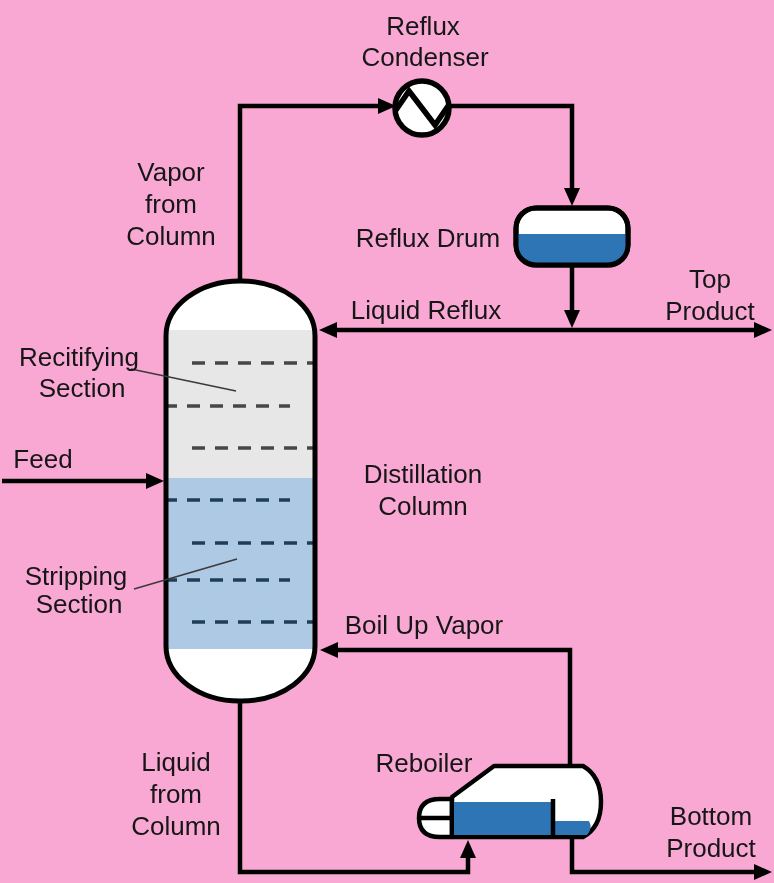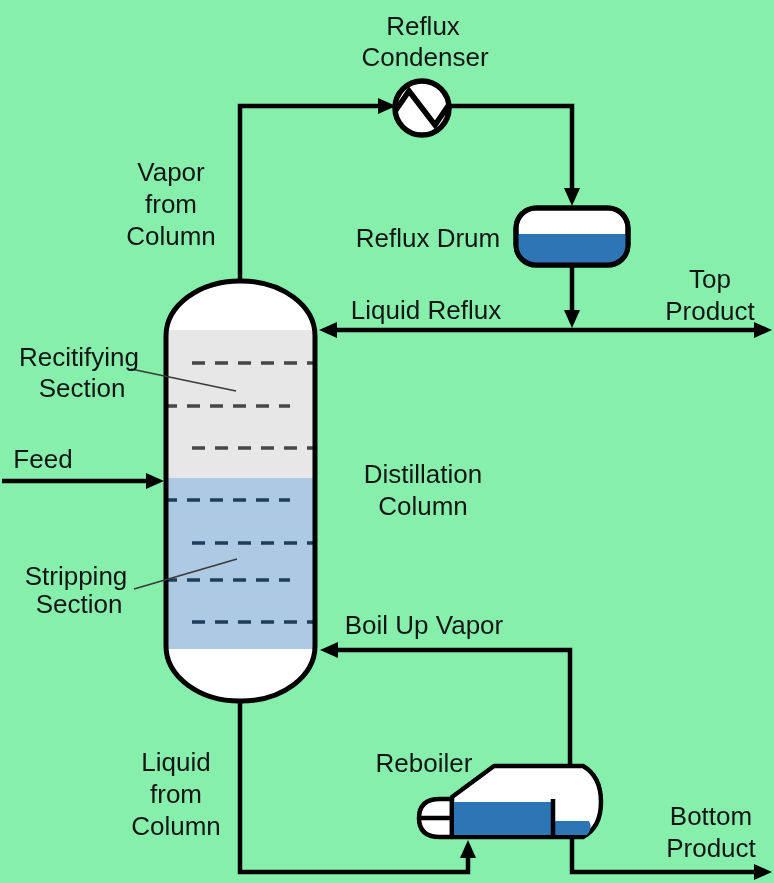--- a/index.html
+++ b/index.html
@@ -1,20 +1,20 @@
 <!DOCTYPE html>
 <html><head>
 <meta charset="utf-8">
 <style>
   html, body { margin: 0; padding: 0; background: #ffffff; }
   .stage {
     position: relative;
     width: 774px;
     height: 883px;
-    background: #86efac;
+    background: #f9a8d4;
     font-family: "Liberation Sans", sans-serif;
     overflow: hidden;
   }
   svg { display: block; }
   text {
     font-family: "Liberation Sans", sans-serif;
     font-size: 26px;
     fill: #161616;
   }
   .pipe   { fill: none; stroke: #000000; stroke-width: 4.5; }

